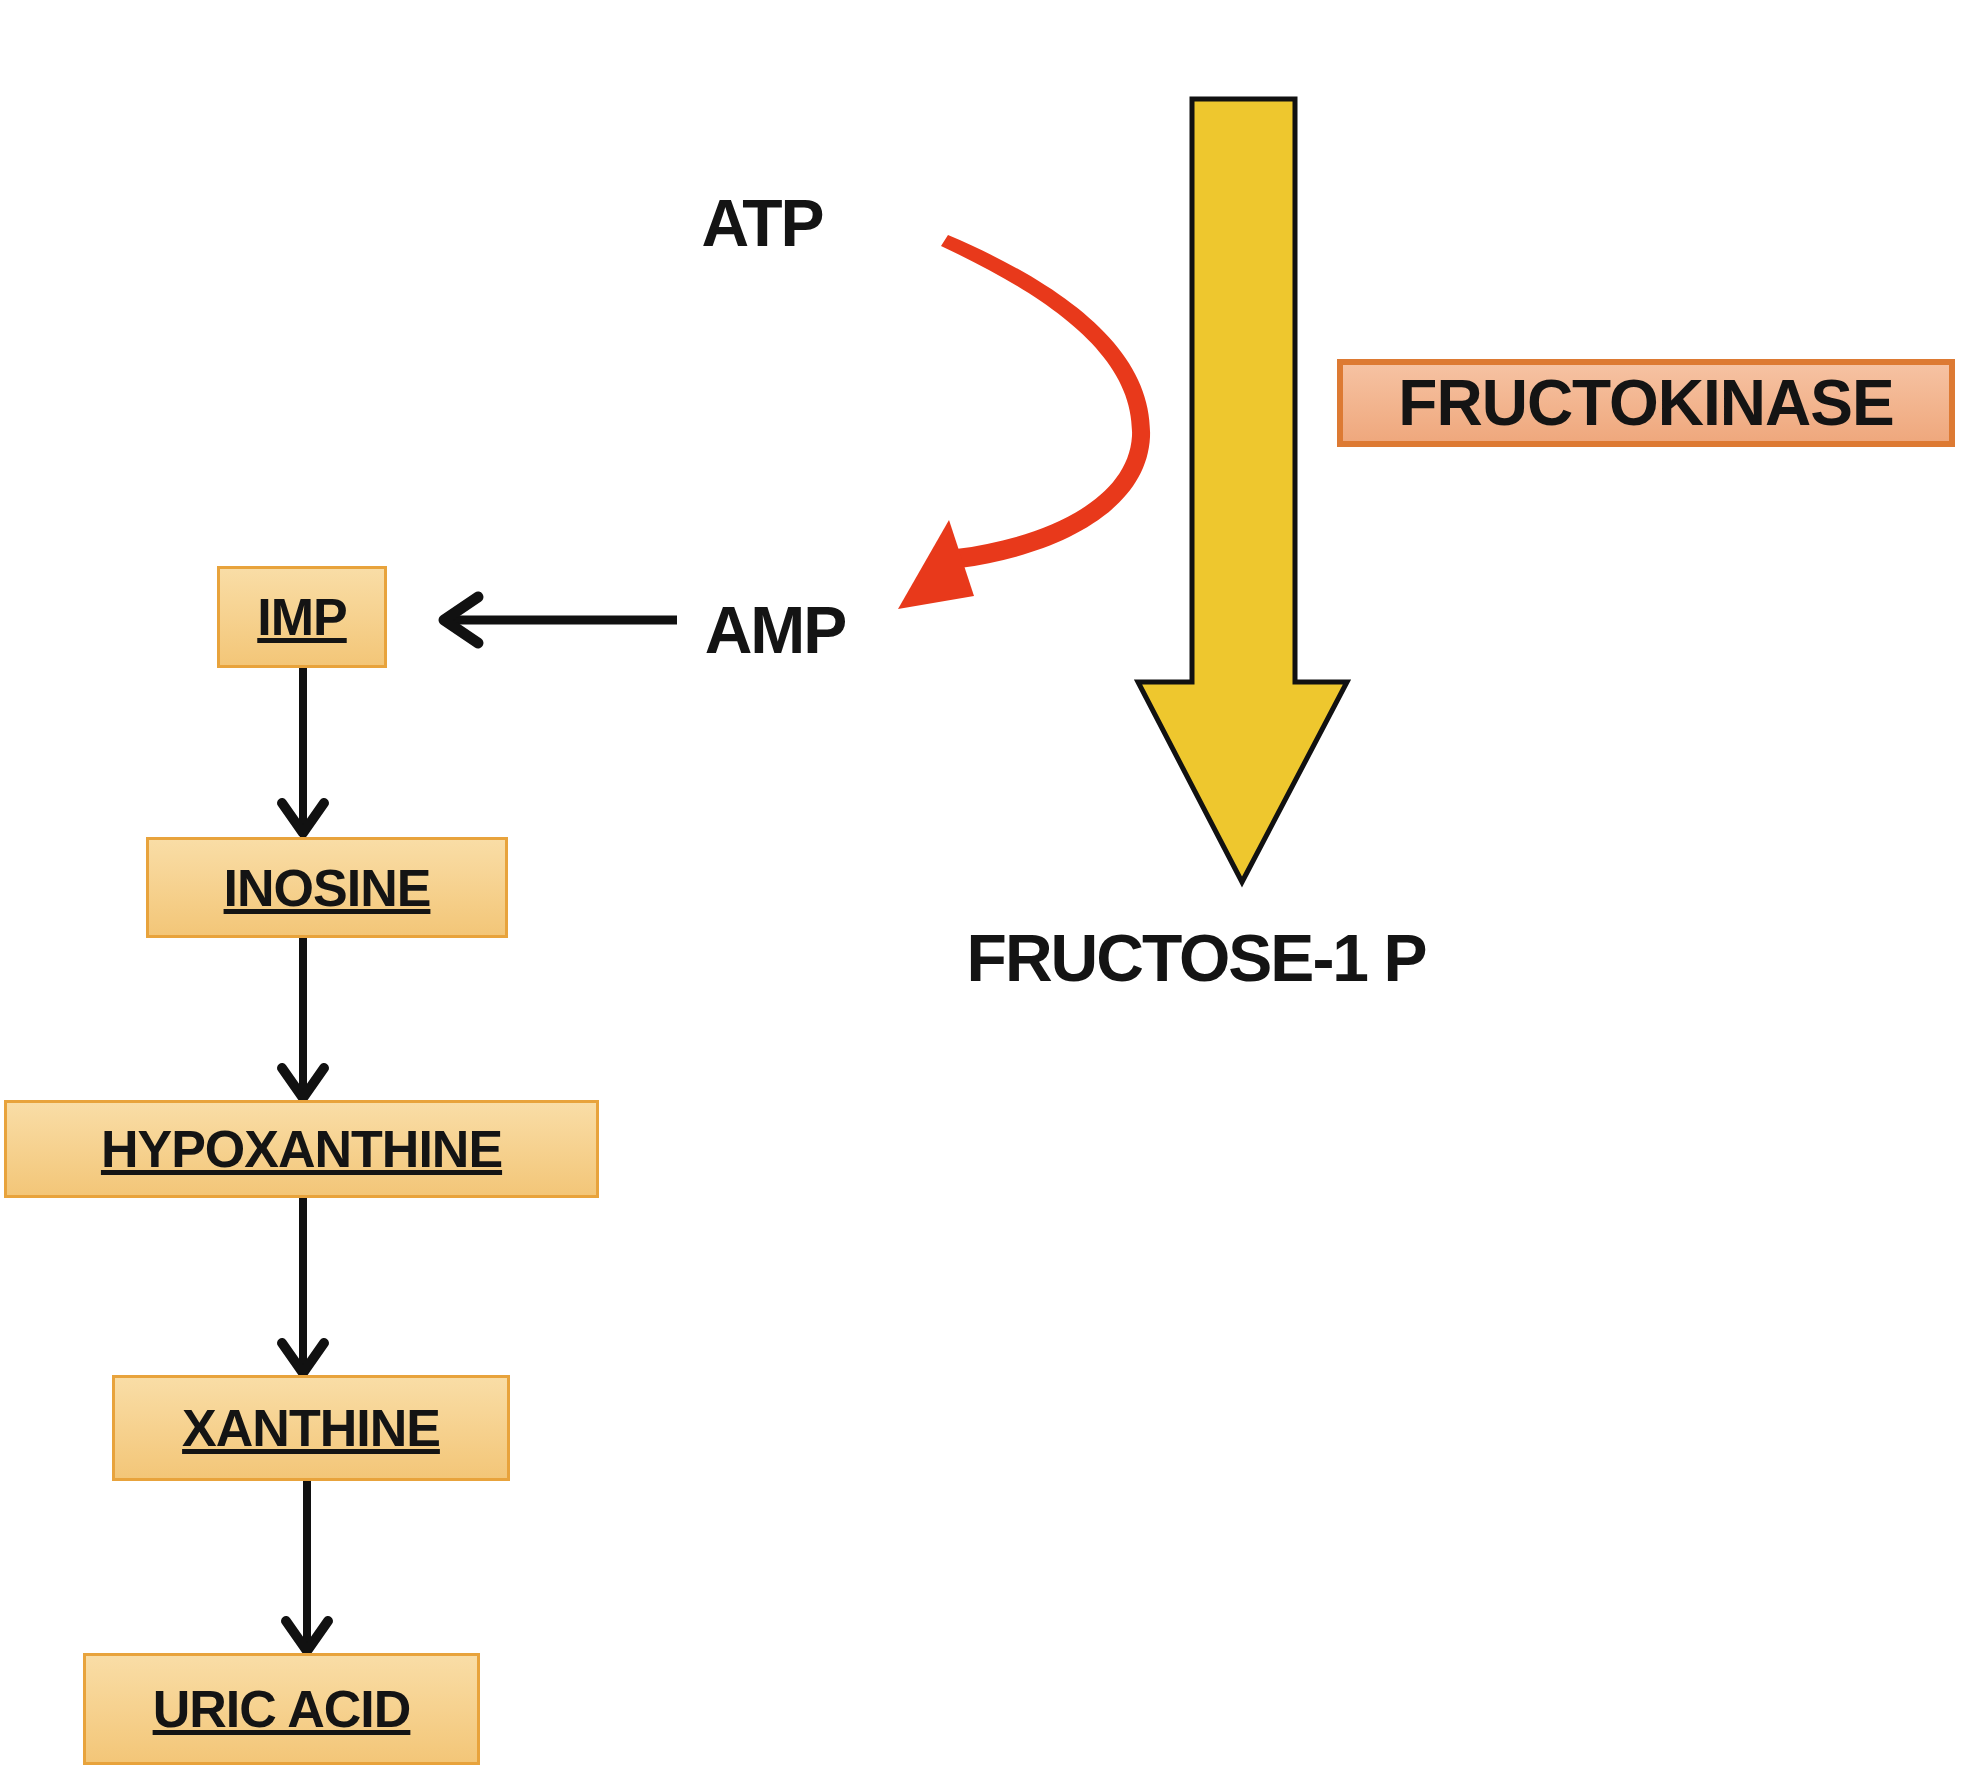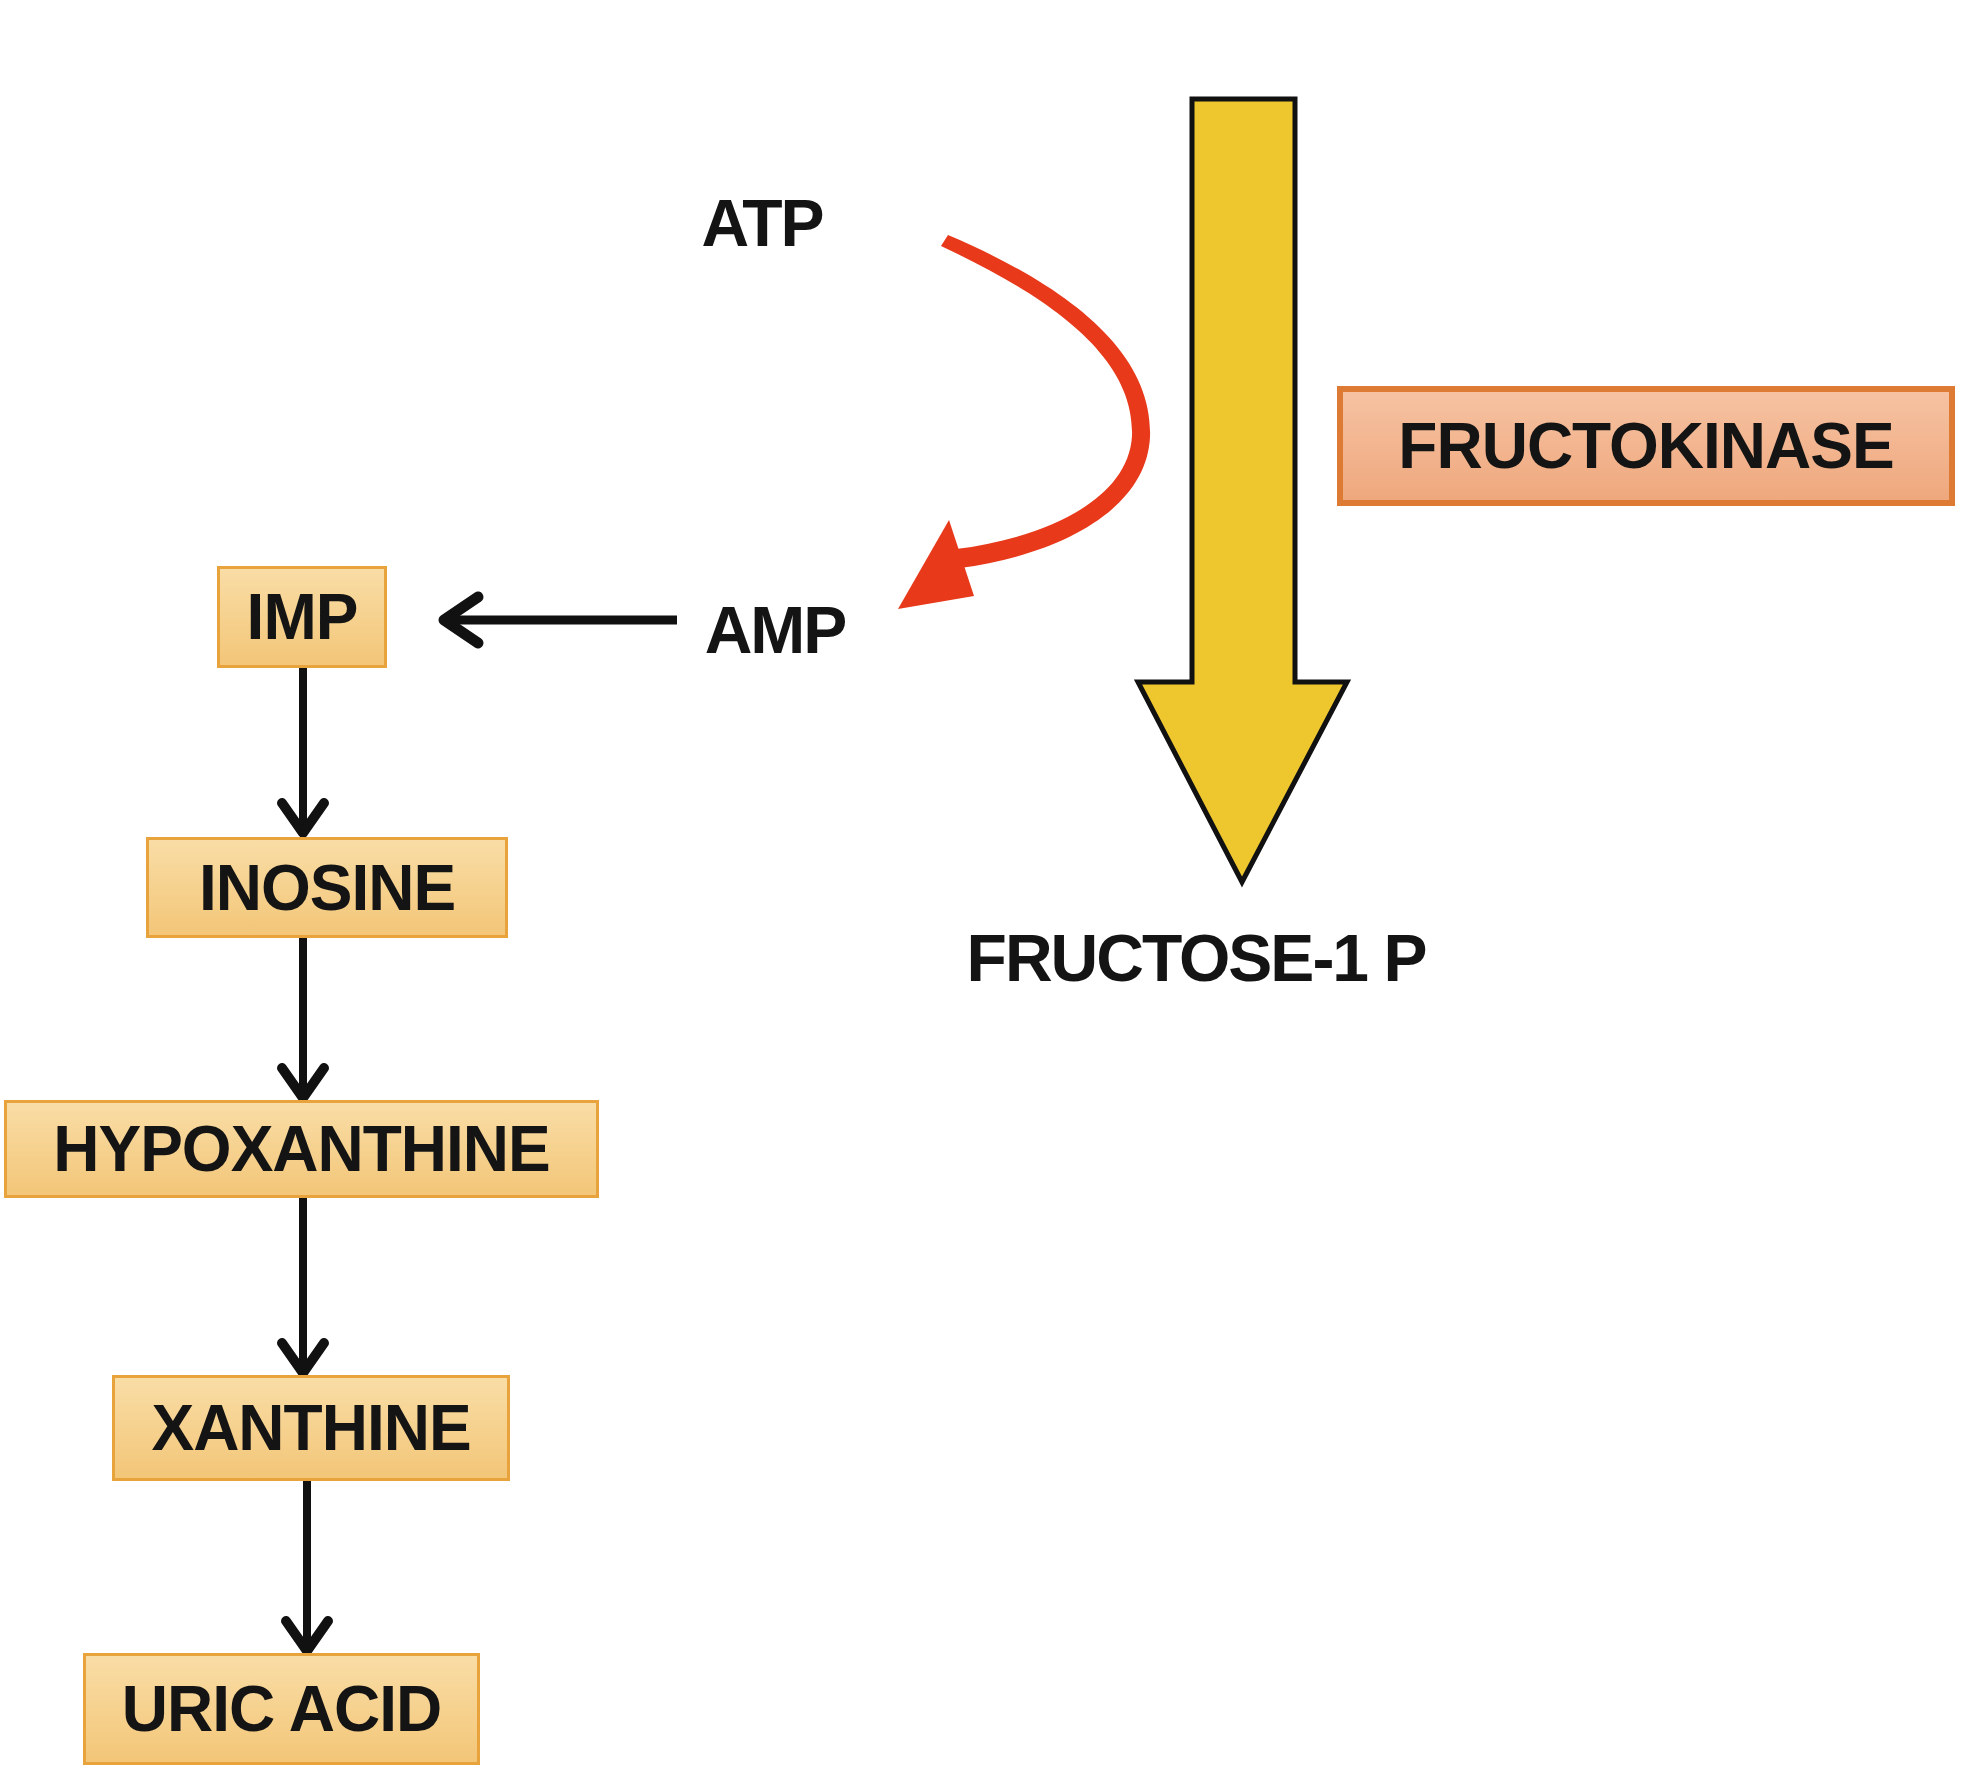--- a/index.html
+++ b/index.html
@@ -19,25 +19,25 @@
   .big-label{
     position:absolute; transform:translateX(-50%);
     font-weight:bold; font-size:66px; letter-spacing:-2px;
     white-space:nowrap; line-height:1; color:var(--text-color);
   }
   .node{
     position:absolute; display:flex; align-items:center; justify-content:center;
     background:linear-gradient(180deg, var(--node-fill-top), var(--node-fill-bottom));
     border:3px solid var(--node-border);
     box-sizing:border-box;
-    font-weight:bold; font-size:64px; letter-spacing:-1px;
-    white-space:nowrap; color:var(--text-color);
+    font-weight:bold; font-size:52px; letter-spacing:-1px;
+    white-space:nowrap; color:var(--text-color);text-decoration:underline;
   }
   .enzyme-box{
-    position:absolute; left:1337px; top:386px; width:618px; height:120px;
+    position:absolute; left:1337px; top:359px; width:618px; height:88px;
     display:flex; align-items:center; justify-content:center;
     background:linear-gradient(180deg, var(--enzyme-fill-top), var(--enzyme-fill-bottom));
     border:6px solid var(--enzyme-border);
     box-sizing:border-box;
     font-weight:bold; font-size:64px; letter-spacing:-1px;
     white-space:nowrap; color:var(--text-color);
   }
   .conn{stroke:var(--line-color); fill:none;}
 </style>
 </head>

